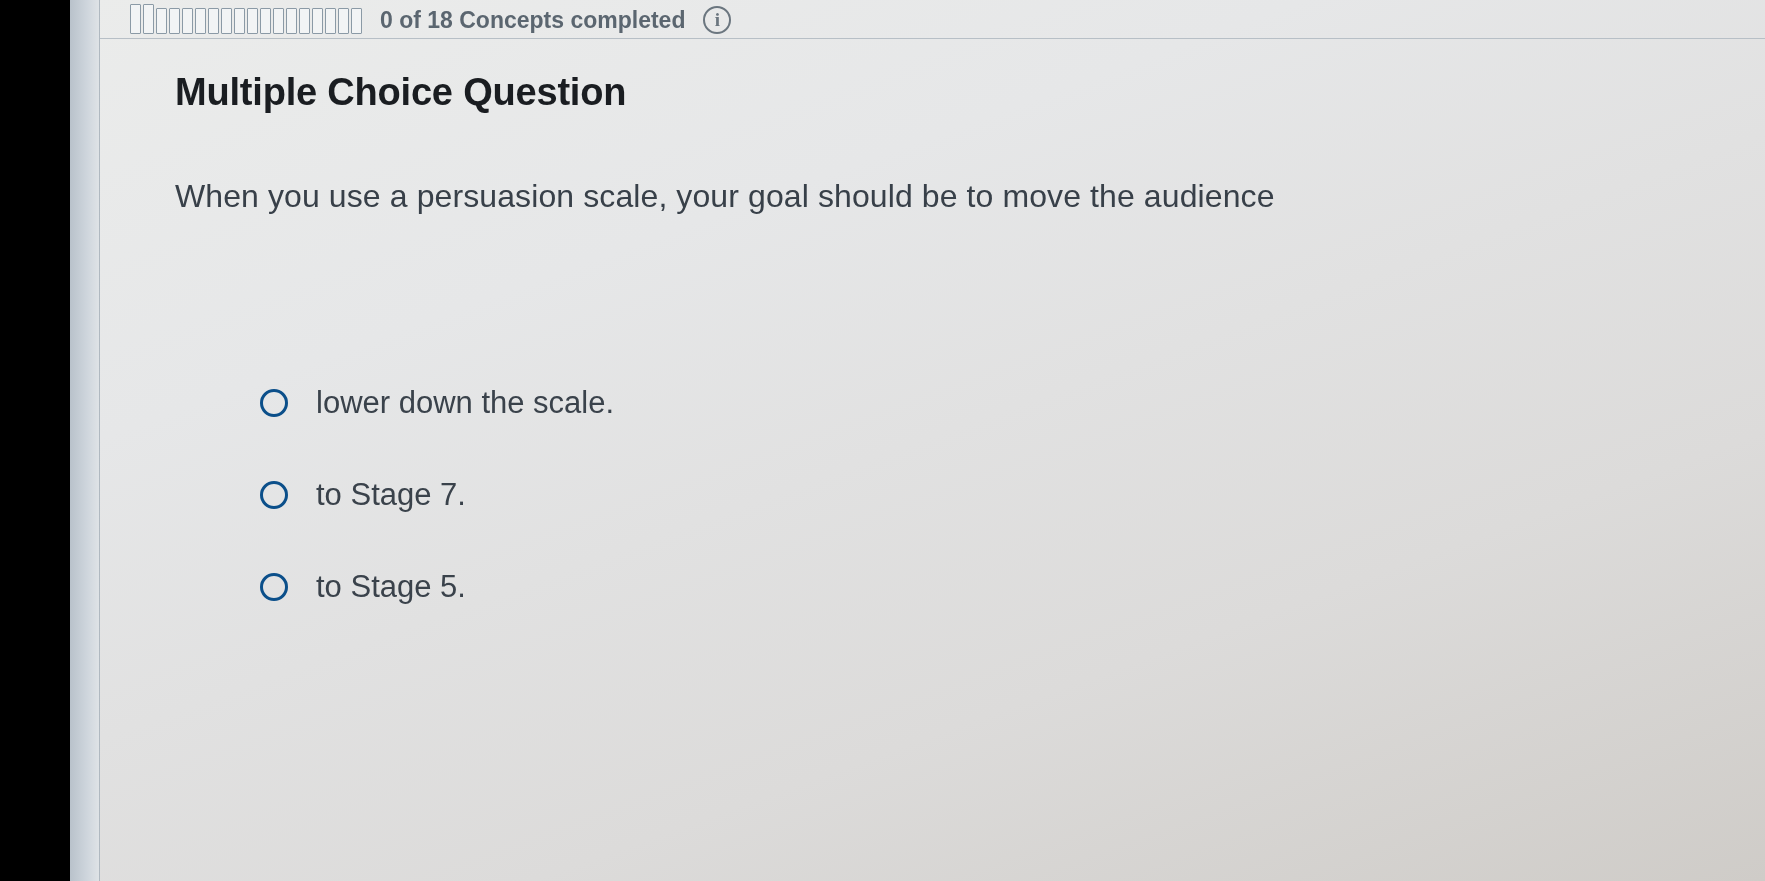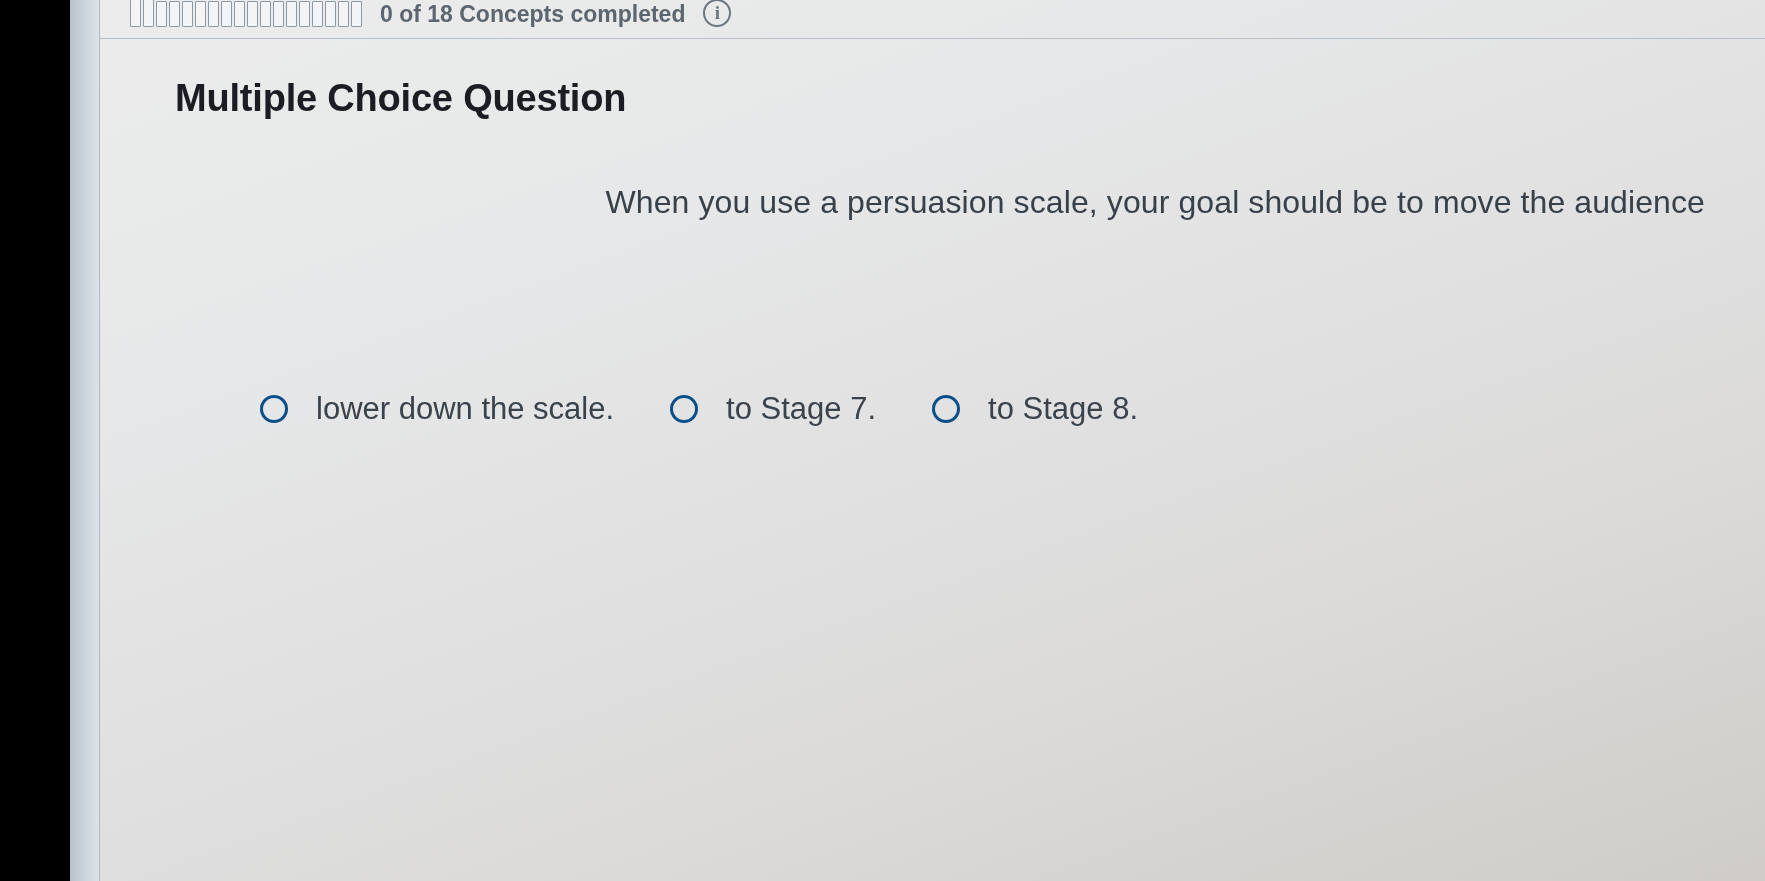--- a/index.html
+++ b/index.html
@@ -26,21 +26,21 @@
     background: linear-gradient(90deg, #b9c2cb 0%, #cfd6dd 60%, #dfe3e6 100%);
     border-right: 1px solid rgba(0,0,0,0.05);
   }
   .topbar {
     position: absolute;
     left: 30px;
     top: 0;
     right: 0;
     height: 34px;
     display: flex;
-    align-items: center;
+    align-items: flex-end;
     gap: 18px;
     padding-left: 30px;
   }
   .progress-track {
     display: flex;
     gap: 2px;
     margin-top: -6px;
   }
   .progress-seg {
     width: 11px;
@@ -75,42 +75,41 @@
     position: absolute;
     left: 30px;
     right: 0;
     top: 38px;
     height: 1px;
     background: #b7bfc6;
   }
   .content {
     position: absolute;
     left: 105px;
-    top: 77px;
+    top: 71px;
     right: 60px;
   }
   .heading {
     font-size: 38px;
     font-weight: 700;
     color: #1a1d21;
     letter-spacing: -0.2px;
   }
   .prompt {
     margin-top: 64px;
     font-size: 32px;
     color: #384049;
     font-weight: 400;
     letter-spacing: 0.1px;
-    text-align: right;
   }
   .options {
     margin-top: 170px;
     margin-left: 85px;
     display: flex;
-    flex-direction: row;
+    flex-direction: column;
     gap: 56px;
   }
   .option {
     display: flex;
     align-items: center;
     gap: 28px;
     cursor: pointer;
   }
   .radio {
     width: 28px;
@@ -166,17 +165,17 @@
       <div class="option">
         <span class="radio"></span>
         <span class="option-label">lower down the scale.</span>
       </div>
       <div class="option">
         <span class="radio"></span>
         <span class="option-label">to Stage 7.</span>
       </div>
       <div class="option">
         <span class="radio"></span>
-        <span class="option-label">to Stage 8.</span>
+        <span class="option-label">to Stage 5.</span>
       </div>
     </div>
   </div>
 </div>
 
 </body></html>

